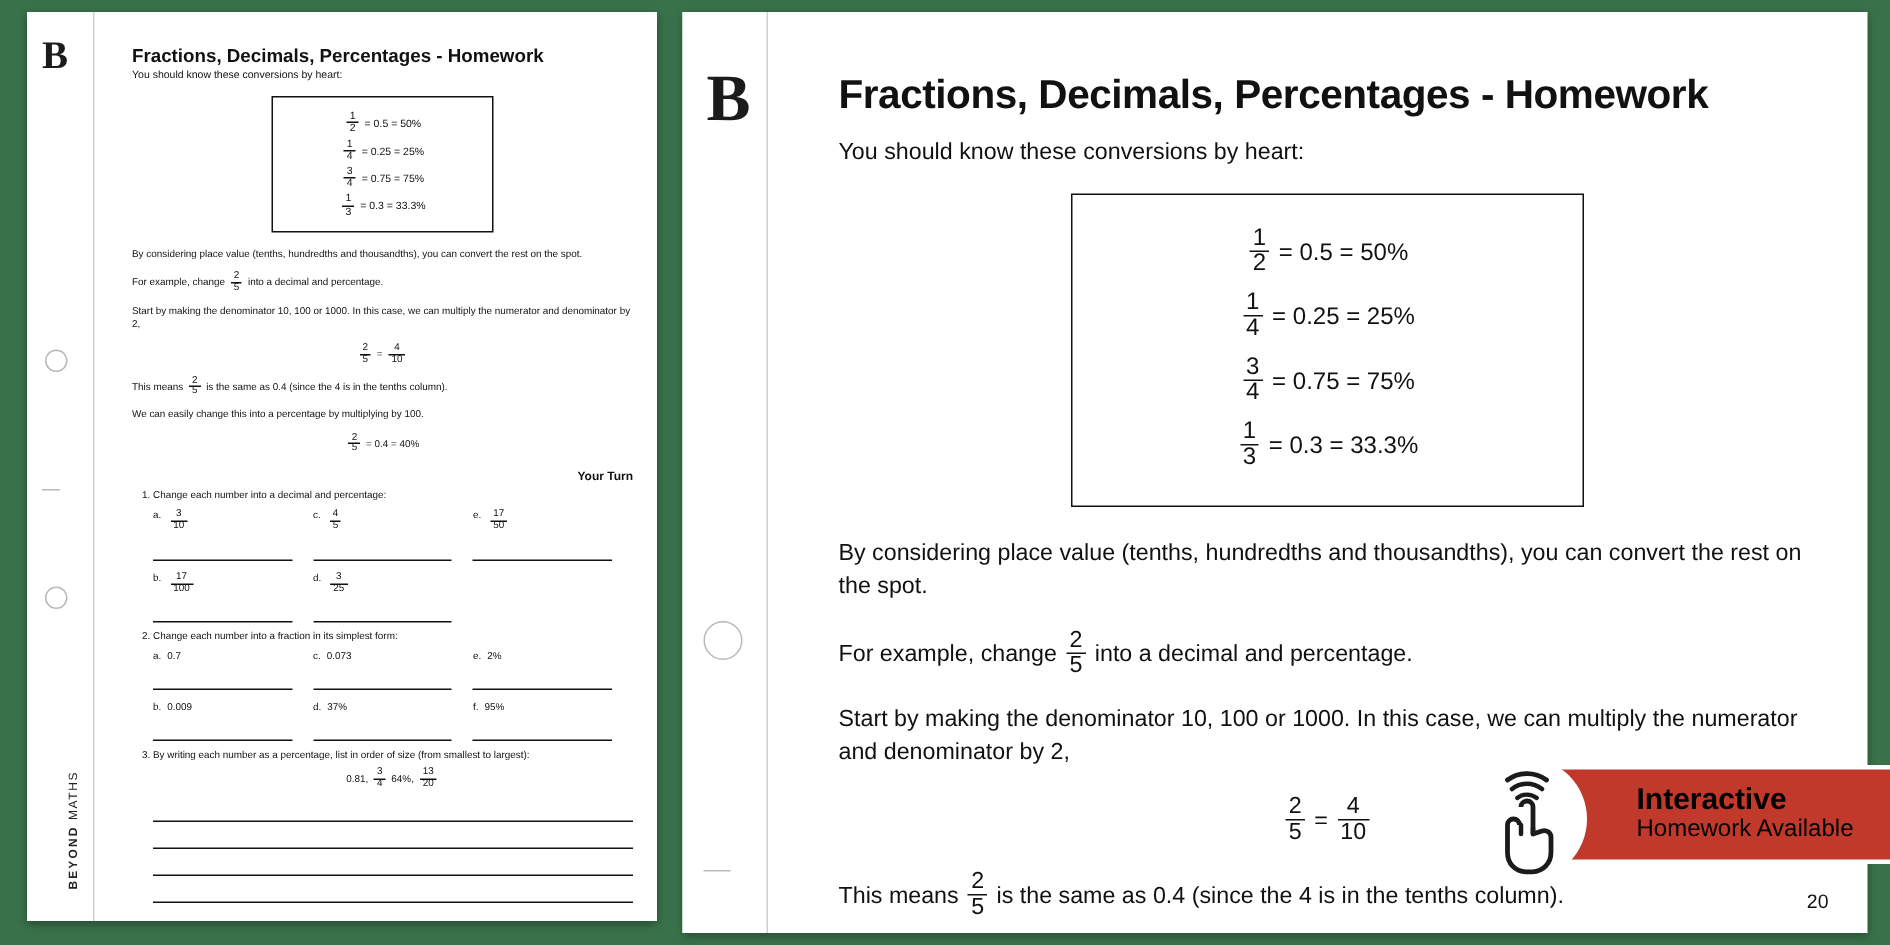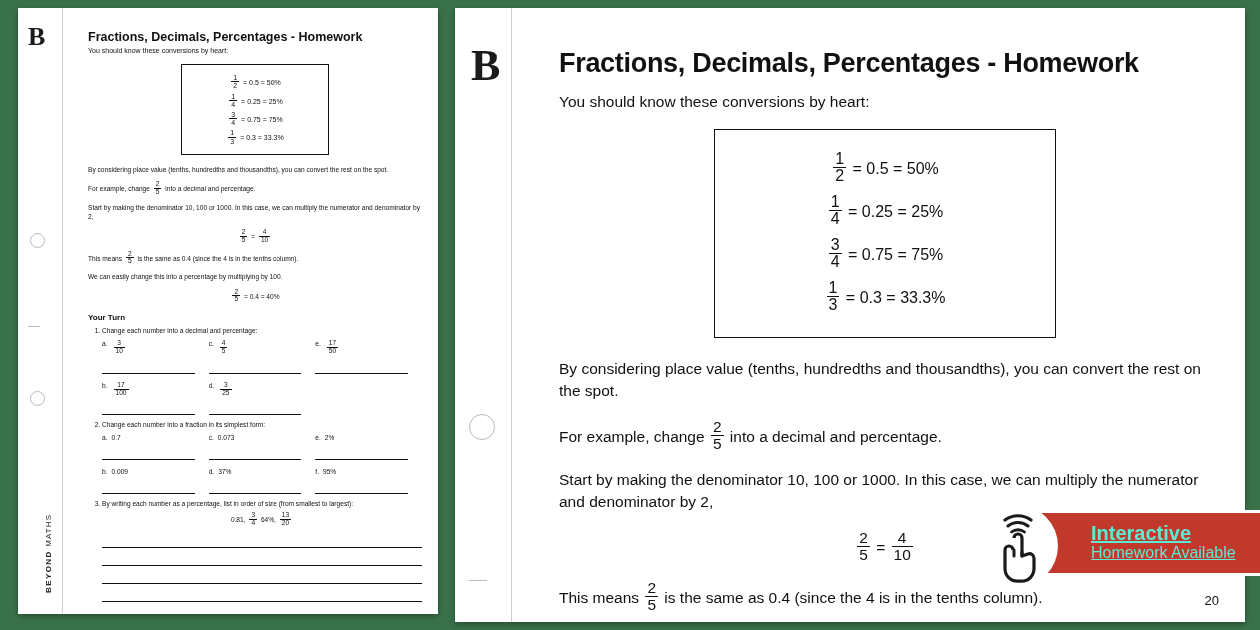--- a/index.html
+++ b/index.html
@@ -46,21 +46,21 @@
   #page-left{left:18px;top:8px;width:420px;height:606px;}
   #page-left .body{position:absolute;left:56px;top:0;right:0;bottom:0;padding:22px 16px 0 14px;box-sizing:border-box;color:#111;}
   #page-left h1{font-size:12.5px;margin:0 0 2px 0;font-weight:bold;}
   #page-left .sub{font-size:7px;margin:0 0 8px 0;}
   #page-left .convbox{
     border:1px solid #111;width:146px;margin:0 auto 10px auto;padding:6px 0;text-align:center;
   }
   #page-left .convbox div{font-size:7px;margin:3px 0;}
   #page-left p{font-size:6.6px;margin:0 0 7px 0;line-height:1.45;}
   #page-left .center{text-align:center;}
-  #page-left h2{font-size:8px;margin:10px 0 5px 0;}
+  #page-left h2{font-size:8px;margin:10px 0 5px 0;text-align:right;}
   #page-left ol{margin:0;padding-left:14px;}
   #page-left ol>li{font-size:6.6px;margin-bottom:6px;}
   #page-left .qgrid{display:flex;margin-top:6px;}
   #page-left .qcol{flex:1;}
   #page-left .qitem{font-size:6.6px;margin-bottom:4px;display:flex;gap:4px;align-items:flex-start;}
   #page-left .ansline{border-bottom:1px solid #111;height:14px;margin-right:14px;}
   #page-left .longline{border-bottom:1px solid #111;height:13px;margin:0 0 4px 0;}
   
   #page-right{left:455px;top:8px;width:790px;height:614px;}
   #page-right .body{position:absolute;left:86px;top:0;right:0;bottom:0;padding:40px 34px 0 18px;box-sizing:border-box;color:#111;}
@@ -68,21 +68,21 @@
   #page-right .sub{font-size:15.5px;margin:0 0 16px 0;}
   #page-right .convbox{border:1.6px solid #111;width:340px;margin:0 auto 20px auto;padding:12px 0 14px 0;text-align:center;}
   #page-right .convbox div{font-size:16px;margin:9px 0;}
   #page-right p{font-size:15.5px;margin:0 0 17px 0;line-height:1.42;}
   #page-right .center{text-align:center;}
   #page-right .pagenum{position:absolute;right:26px;bottom:14px;font-size:13px;color:#111;}
   
   #badge{
     position:absolute;right:0;top:510px;width:250px;height:66px;
     background:#c0392b;border-left:3px solid #ffffff;border-top:3px solid #ffffff;border-bottom:3px solid #ffffff;
-    display:flex;align-items:center;box-sizing:border-box;padding-left:78px;color:#5eead4;text-decoration:underline;
+    display:flex;align-items:center;box-sizing:border-box;padding-left:78px;color:#000000;
   }
   #badge .t1{font-size:20px;font-weight:bold;line-height:1.05;}
   #badge .t2{font-size:16px;line-height:1.15;}
   #badge .hand{
     position:absolute;left:-38px;top:-9px;width:84px;height:84px;
   }
 </style>
 </head>
 <body>
 

